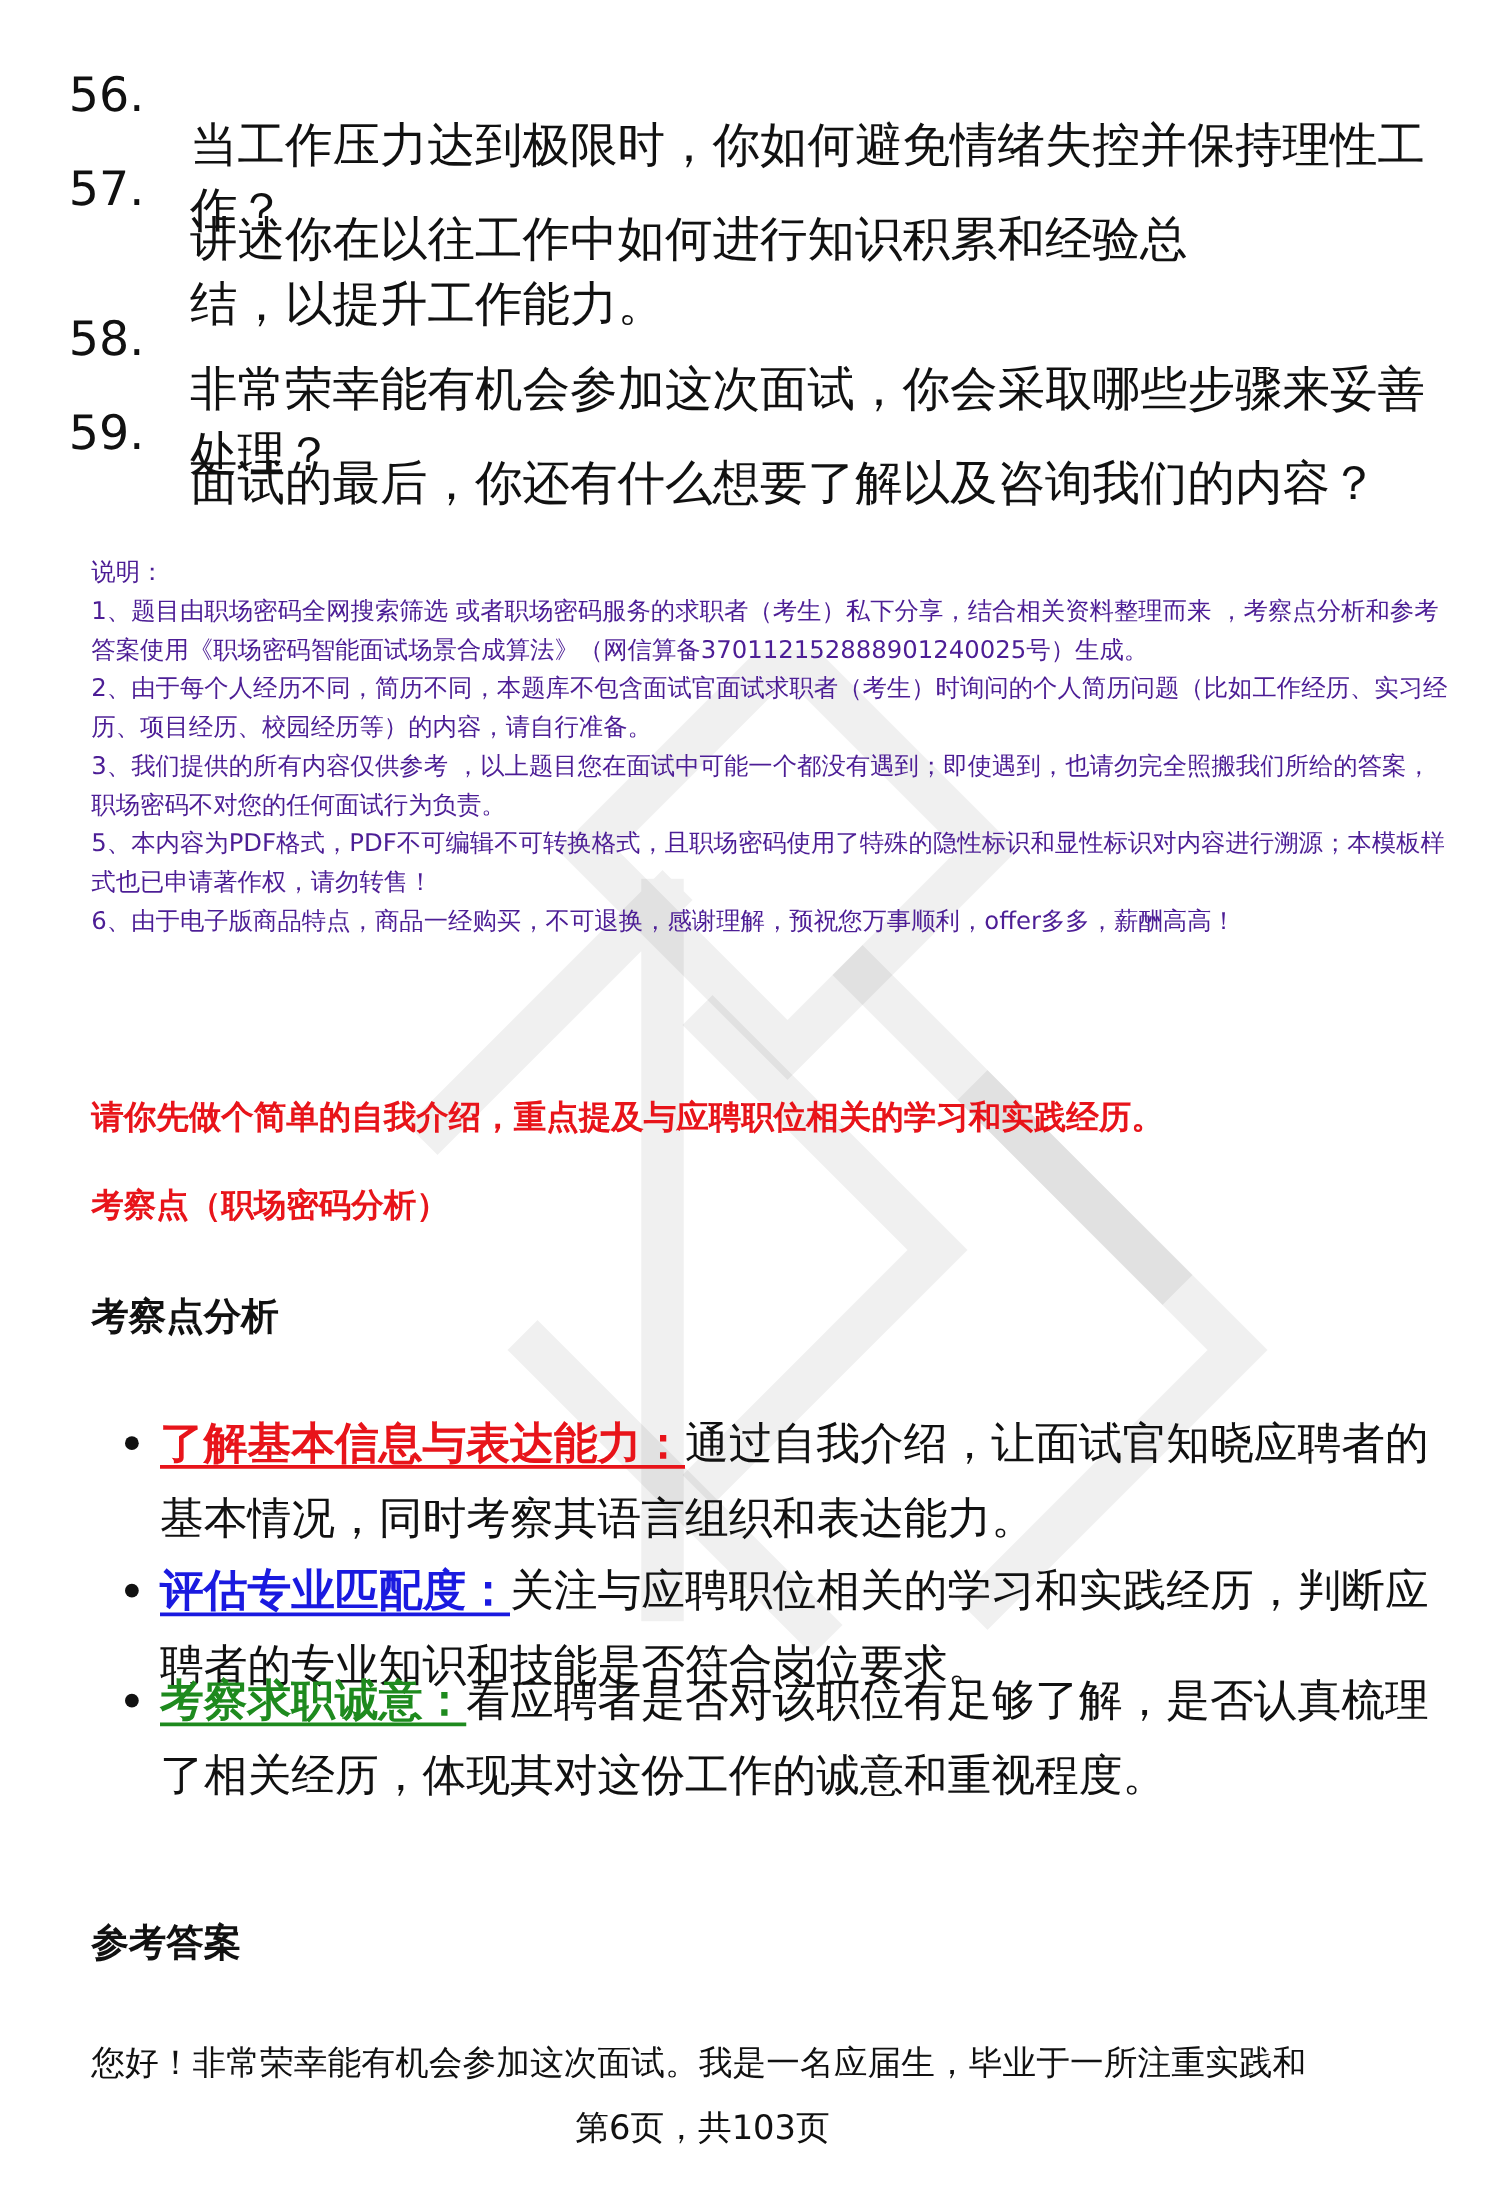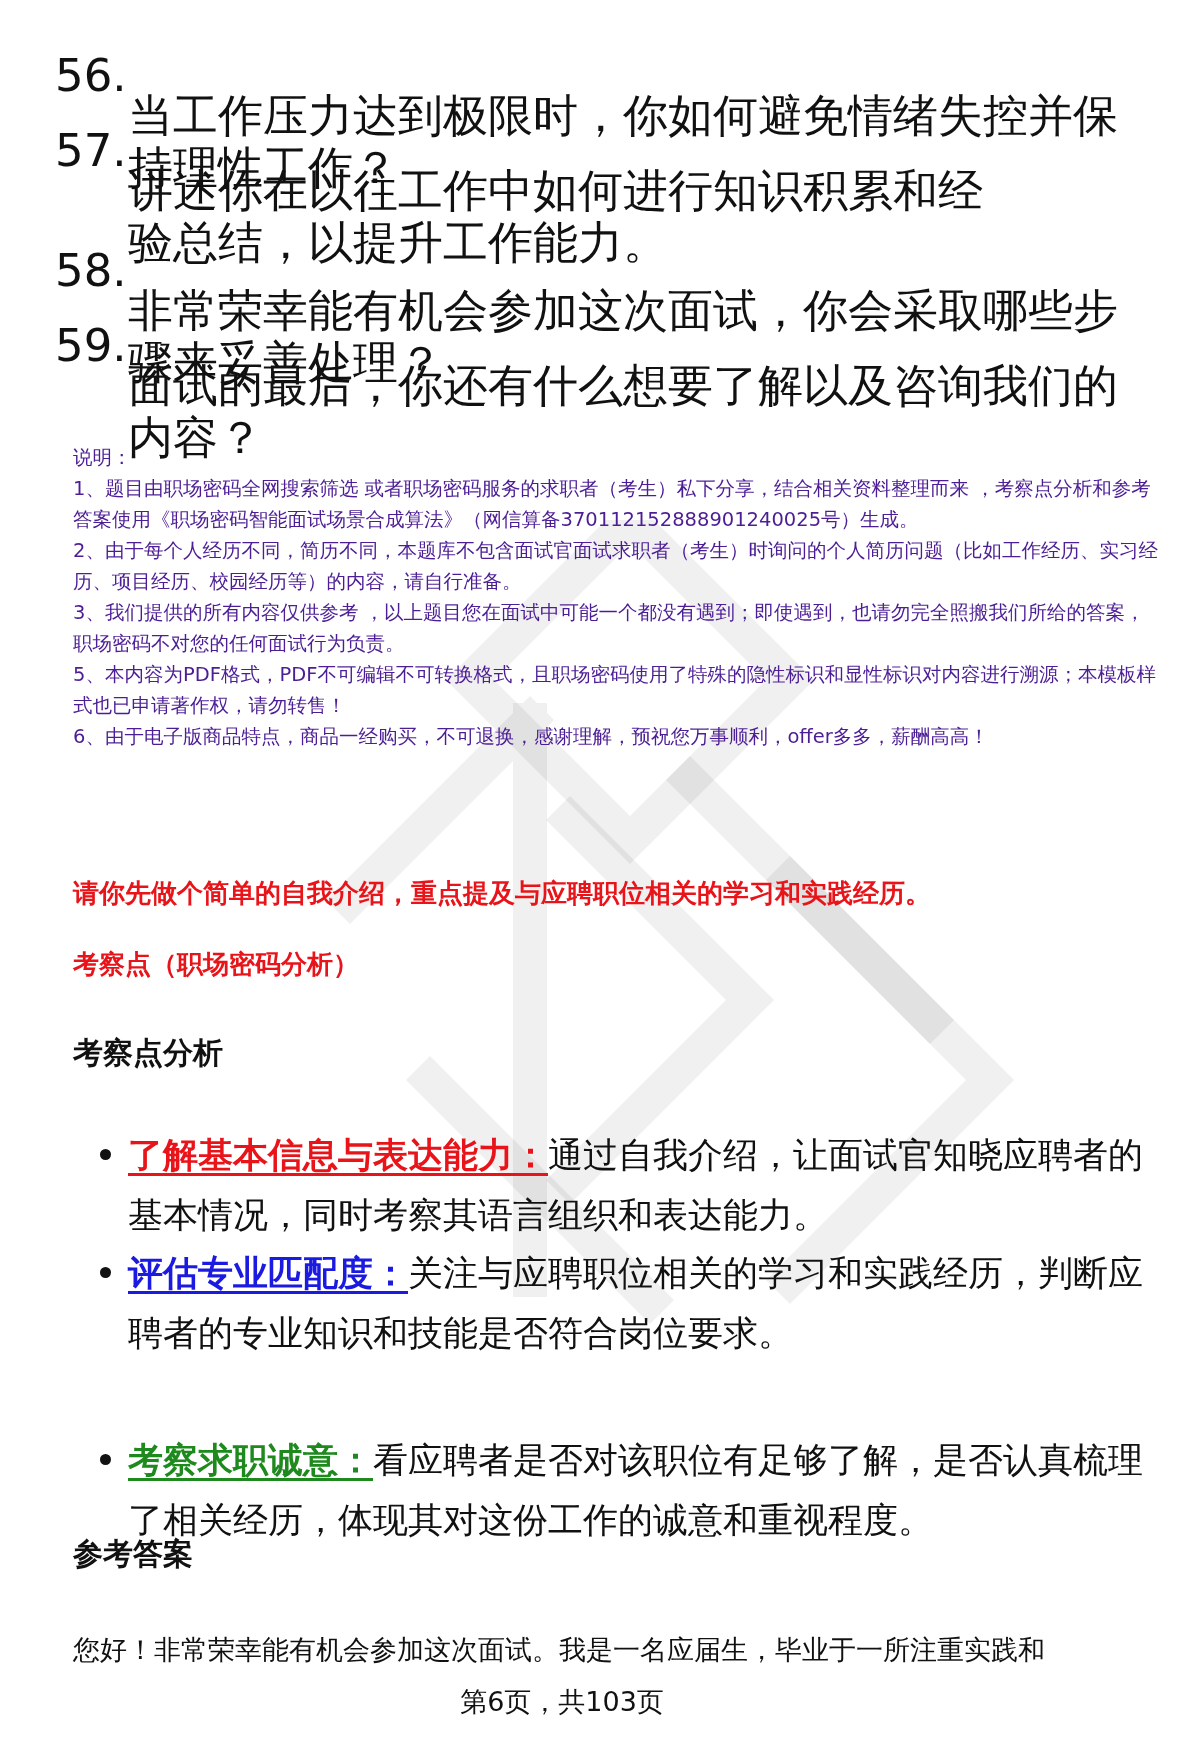--- a/index.html
+++ b/index.html
@@ -5,21 +5,21 @@
   html, body { margin: 0; padding: 0; background: #ffffff; }
   body {
     width: 1200px; height: 1755px; position: relative; overflow: hidden;
     font-family: "DejaVu Sans", "Liberation Sans", sans-serif; color: #111;
   }
   .watermark {
     position: absolute; left: 230px; top: 520px; width: 820px; height: 820px;
     pointer-events: none; z-index: 0;
   }
   .content { position: relative; z-index: 1; }
-  .q { position: absolute; left: 55px; width: 1100px; font-size: 45px; line-height: 52px; display: flex; }
+  .q { position: absolute; left: 55px; width: 1100px; font-size: 38px; line-height: 52px; display: flex; gap: 24px; }
   .q .num { width: 73px; flex: none; }
   .q .txt { flex: 1; margin-top: 40px; }
   .notes { position: absolute; left: 73px; top: 442px; width: 1090px; font-size: 19.5px; line-height: 31px; color: #4c1d95; }
   .notes div { margin: 0; }
   .red-title { position: absolute; left: 73px; font-size: 26px; font-weight: bold; color: #e8141a; }
   .h2 { position: absolute; left: 73px; font-size: 30px; font-weight: bold; color: #111; }
   .bullet { position: absolute; left: 100px; width: 1060px; font-size: 35px; line-height: 60px; }
   .bullet .dot { position: absolute; left: 0; top: 24px; width: 11px; height: 11px; border-radius: 50%; background: #111; }
   .bullet .body { margin-left: 28px; }
   .bullet .label { font-weight: bold; text-decoration: underline; text-underline-offset: 6px; }
@@ -77,21 +77,21 @@
     <div class="body">
       <span class="label lbl-red">了解基本信息与表达能力：</span><span>通过自我介绍，让面试官知晓应聘者的基本情况，同时考察其语言组织和表达能力。</span>
     </div>
   </div>
   <div class="bullet" style="top:1243px">
     <span class="dot"></span>
     <div class="body">
       <span class="label lbl-blue">评估专业匹配度：</span><span>关注与应聘职位相关的学习和实践经历，判断应聘者的专业知识和技能是否符合岗位要求。</span>
     </div>
   </div>
-  <div class="bullet" style="top:1430px">
+  <div class="bullet" style="top:1331px">
     <span class="dot"></span>
     <div class="body">
       <span class="label lbl-green">考察求职诚意：</span><span>看应聘者是否对该职位有足够了解，是否认真梳理了相关经历，体现其对这份工作的诚意和重视程度。</span>
     </div>
   </div>
 
   <div class="h2" style="top:1534px">参考答案</div>
   <div class="answer">您好！非常荣幸能有机会参加这次面试。我是一名应届生，毕业于一所注重实践和</div>
   <div class="footer">第6页，共103页</div>
 </div>

